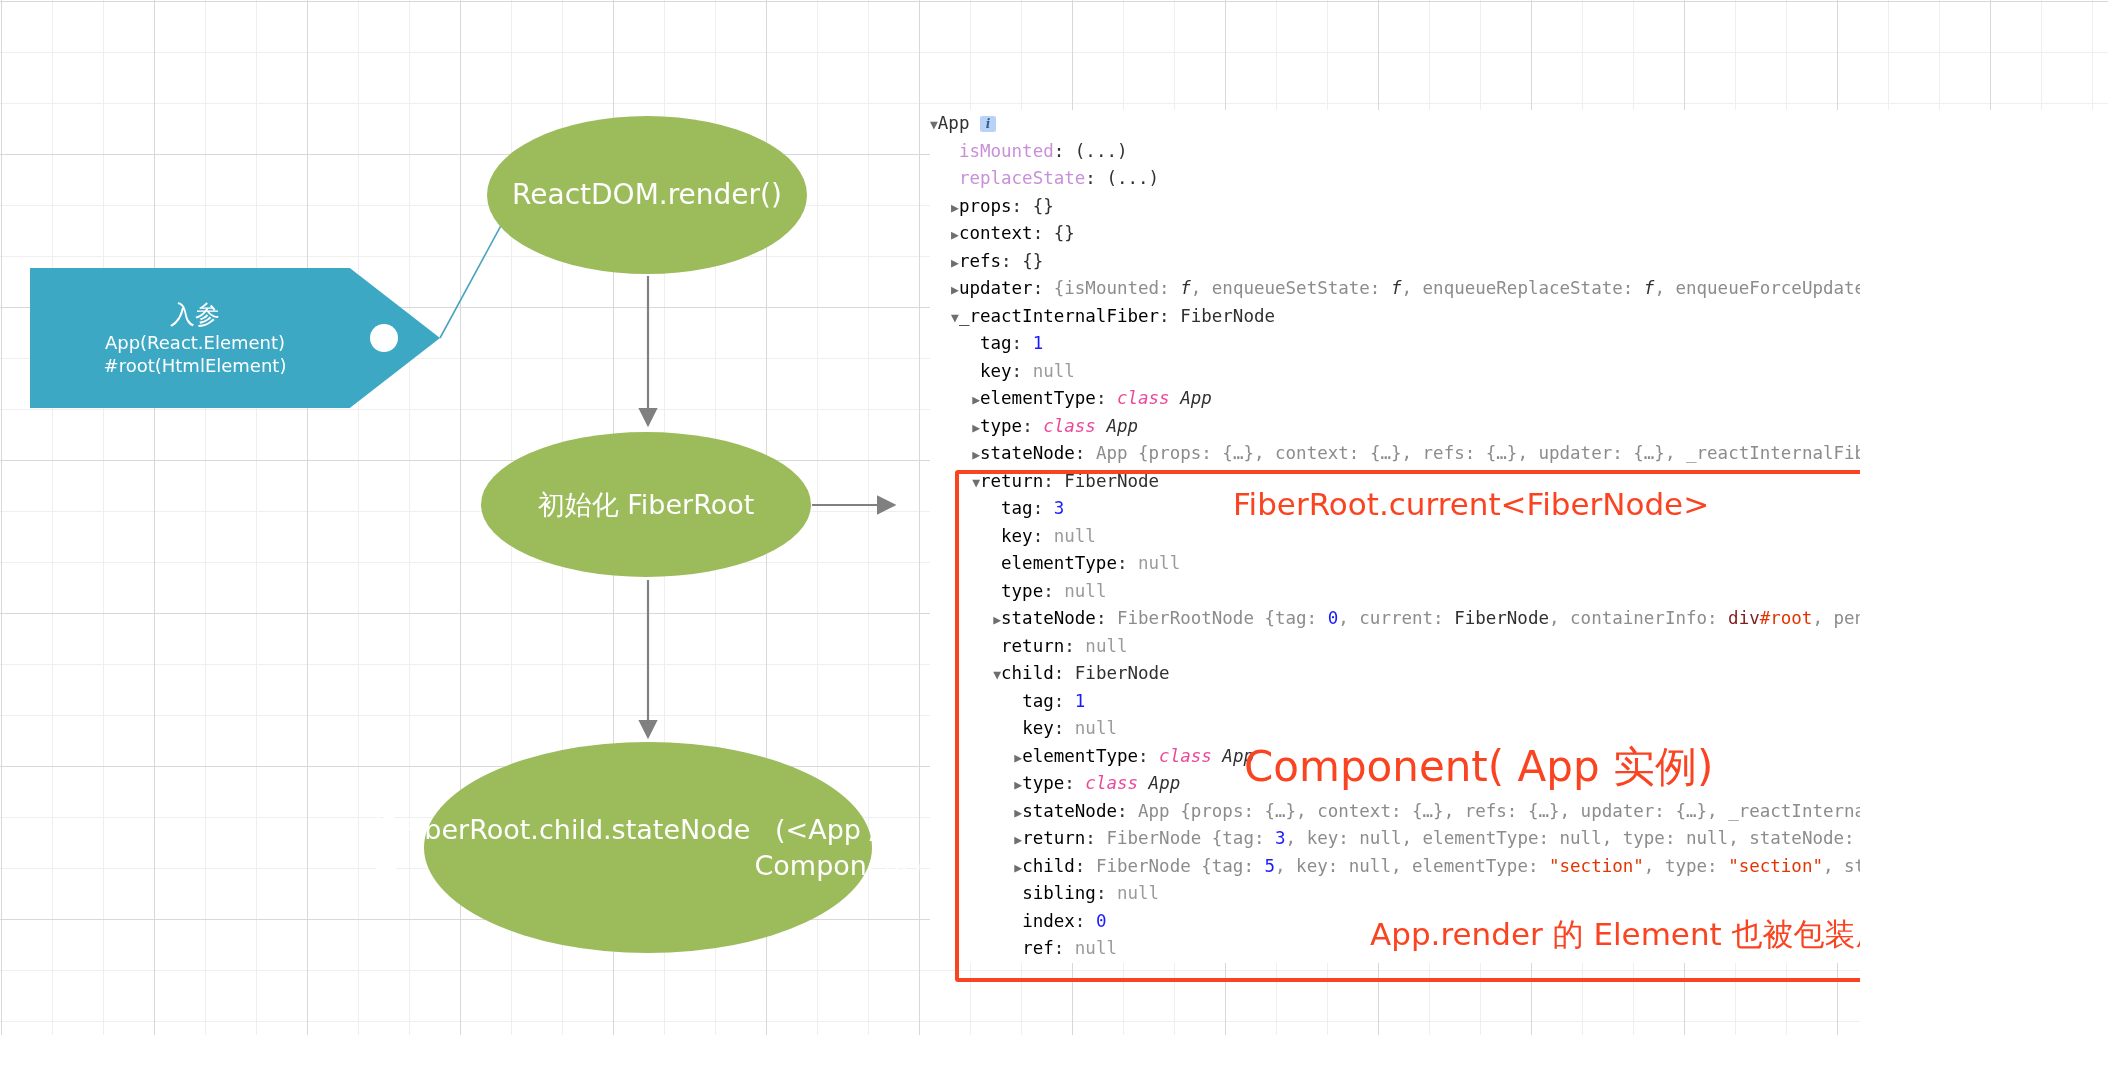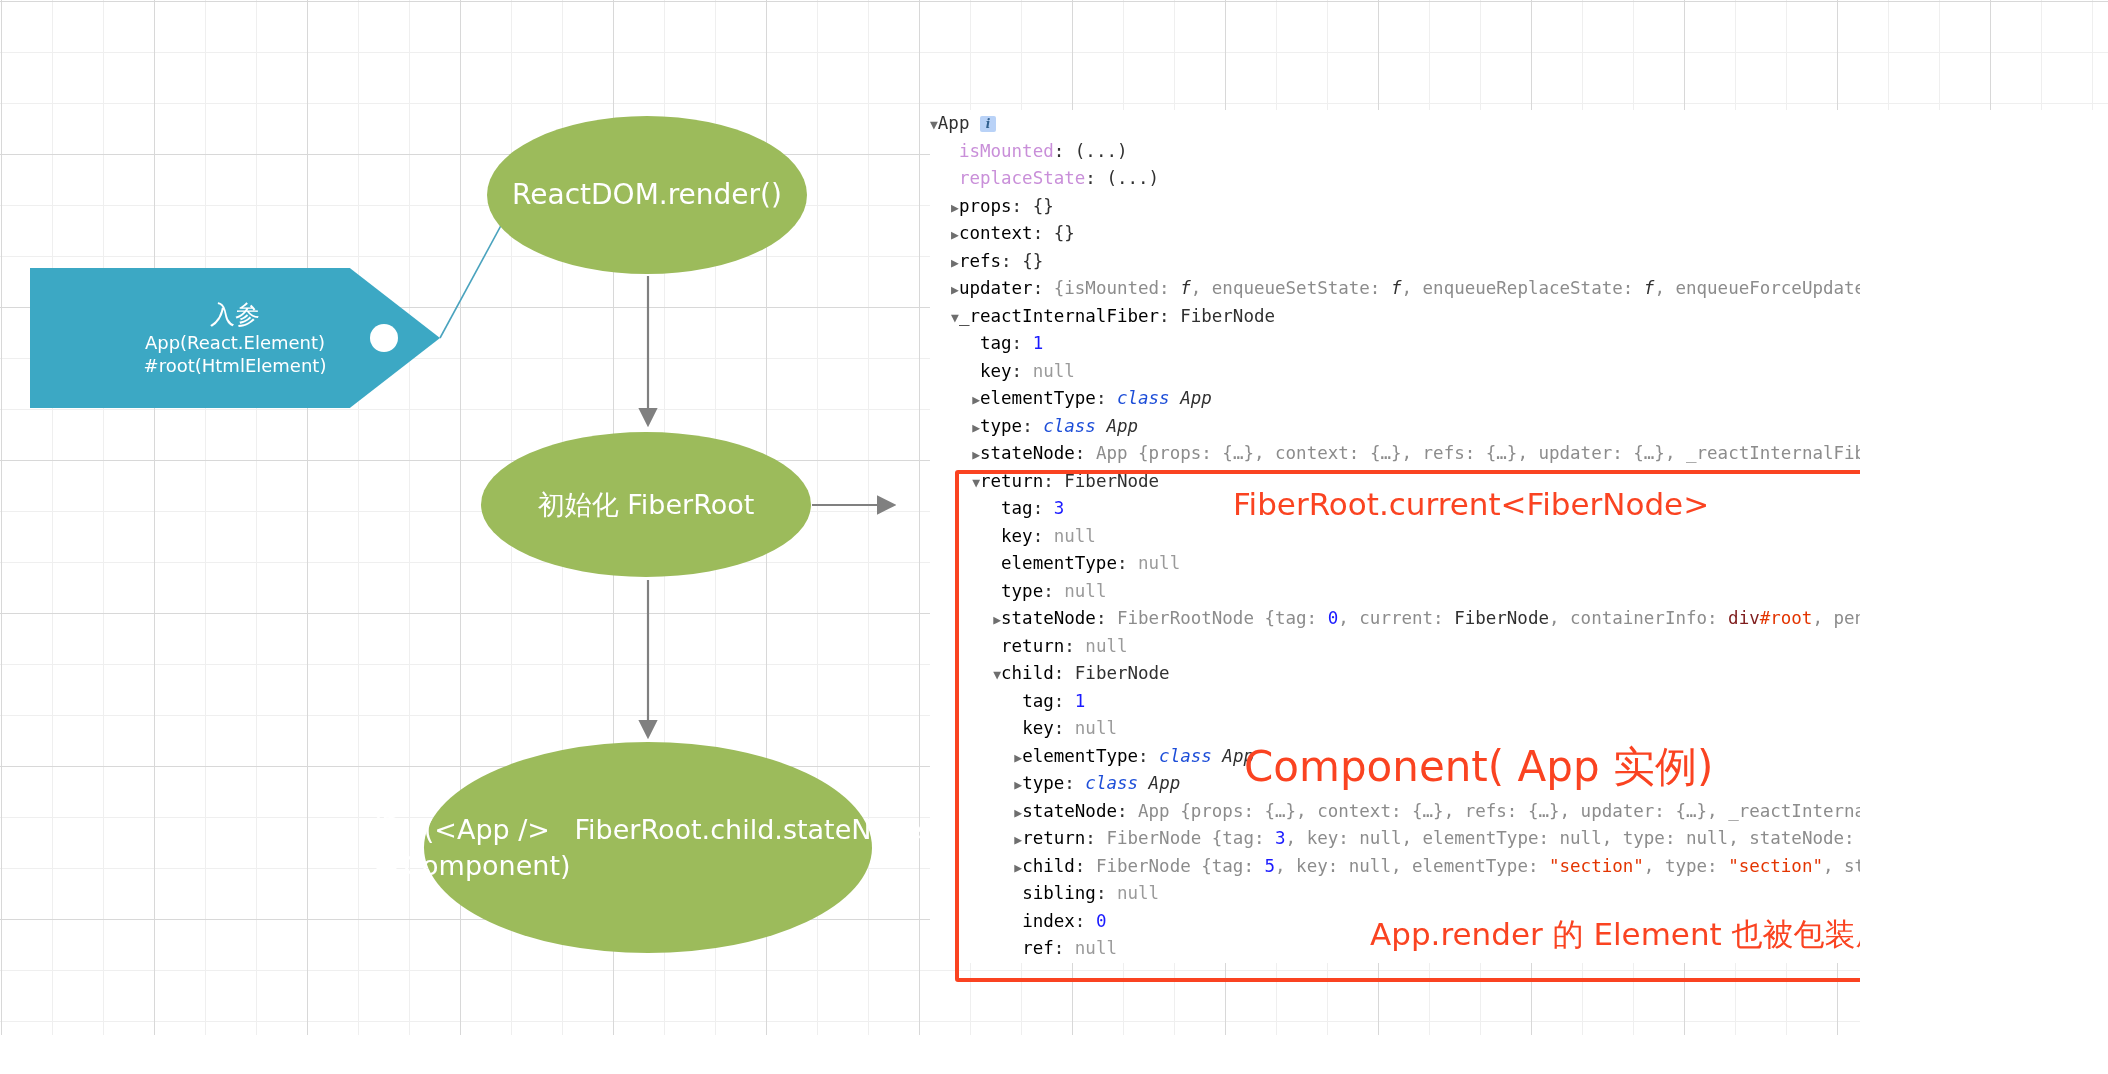--- a/index.html
+++ b/index.html
@@ -56,21 +56,20 @@
     position:absolute;
     left:0;top:0;width:330px;height:140px;
     display:flex;flex-direction:column;align-items:center;justify-content:center;
     color:#ffffff;
     font-family:"DejaVu Sans", sans-serif;
     font-size:27px;
     line-height:1.28;
     text-align:center;
     white-space:nowrap;
     pointer-events:none;
-    padding-left:40px;
   }
   .tag-text .l1{font-size:25px;}
   .tag-text .l2,.tag-text .l3{font-size:18px;}
 
   
   .ellipse{
     position:absolute;
     background:#9CBB5B;
     border-radius:50%;
     display:flex;align-items:center;justify-content:center;
@@ -112,21 +111,21 @@
     color:#303030;
     white-space:pre;
   }
   #console .row{height:27.5px;white-space:pre;}
   .k{color:#000000;}            
   .kp{color:#c98fd9;}           
   .plain{color:#303030;}        
   .num{color:#1a1aff;}          
   .nul{color:#9a9a9a;}          
   .str{color:#e33400;}          
-  .cls{color:#1d4ed8;font-style:italic;}  
+  .cls{color:#ec4899;font-style:italic;}  
   .idn{color:#303030;font-style:italic;}  
   .fn{color:#303030;font-style:italic;}   
   .prev{color:#8c8c8c;}         
   .prevb{color:#303030;}        
   .dom{color:#7f1d1d;}
   .domid{color:#e33400;}
   .arrow-tri{color:#6e6e6e;font-size:13px;}
   .info-badge{
     display:inline-block;
     width:16px;height:16px;
@@ -210,22 +209,22 @@
     <span>初始化 FiberRoot</span>
   </div>
 
   <div class="ellipse" id="ellipse-render">
     <span>ReactDOM.render()</span>
   </div>
 
   <div class="ellipse" id="ellipse-return">
     <div class="inner">
       <div class="r1">返回</div>
+      <div>FiberRoot.child.stateNode</div>
       <div>(&lt;App /&gt; Component)</div>
-      <div>FiberRoot.child.stateNode</div>
     </div>
   </div>
 
   <div id="console"><div class="row"><span class="plain"></span><span class="arrow-tri">▼</span><span class="plain">App</span> <span class="info-badge">i</span></div><div class="row"><span class="plain">  </span><span class="arrow-tri"> </span><span class="kp">isMounted</span><span class="plain">: </span><span class="plain">(...)</span></div><div class="row"><span class="plain">  </span><span class="arrow-tri"> </span><span class="kp">replaceState</span><span class="plain">: </span><span class="plain">(...)</span></div><div class="row"><span class="plain">  </span><span class="arrow-tri">▶</span><span class="k">props</span><span class="plain">: </span><span class="plain">{}</span></div><div class="row"><span class="plain">  </span><span class="arrow-tri">▶</span><span class="k">context</span><span class="plain">: </span><span class="plain">{}</span></div><div class="row"><span class="plain">  </span><span class="arrow-tri">▶</span><span class="k">refs</span><span class="plain">: </span><span class="plain">{}</span></div><div class="row"><span class="plain">  </span><span class="arrow-tri">▶</span><span class="k">updater</span><span class="plain">: </span><span class="prev">{</span><span class="prev">isMounted: </span><span class="fn">f</span><span class="prev">, </span><span class="prev">enqueueSetState: </span><span class="fn">f</span><span class="prev">, </span><span class="prev">enqueueReplaceState: </span><span class="fn">f</span><span class="prev">, </span><span class="prev">enqueueForceUpdate: </span><span class="fn">f</span><span class="prev">}</span></div><div class="row"><span class="plain">  </span><span class="arrow-tri">▼</span><span class="k">_reactInternalFiber</span><span class="plain">: </span><span class="plain">FiberNode</span></div><div class="row"><span class="plain">    </span><span class="arrow-tri"> </span><span class="k">tag</span><span class="plain">: </span><span class="num">1</span></div><div class="row"><span class="plain">    </span><span class="arrow-tri"> </span><span class="k">key</span><span class="plain">: </span><span class="nul">null</span></div><div class="row"><span class="plain">    </span><span class="arrow-tri">▶</span><span class="k">elementType</span><span class="plain">: </span><span class="cls">class</span> <span class="idn">App</span></div><div class="row"><span class="plain">    </span><span class="arrow-tri">▶</span><span class="k">type</span><span class="plain">: </span><span class="cls">class</span> <span class="idn">App</span></div><div class="row"><span class="plain">    </span><span class="arrow-tri">▶</span><span class="k">stateNode</span><span class="plain">: </span><span class="prev">App </span><span class="prev">{</span><span class="prev">props: </span><span class="prev">{…}</span><span class="prev">, </span><span class="prev">context: </span><span class="prev">{…}</span><span class="prev">, </span><span class="prev">refs: </span><span class="prev">{…}</span><span class="prev">, </span><span class="prev">updater: </span><span class="prev">{…}</span><span class="prev">, </span><span class="prev">_reactInternalFiber: </span><span class="prevb">FiberNode</span><span class="prev">, </span><span class="prev">…</span><span class="prev">}</span></div><div class="row"><span class="plain">    </span><span class="arrow-tri">▼</span><span class="k">return</span><span class="plain">: </span><span class="plain">FiberNode</span></div><div class="row"><span class="plain">      </span><span class="arrow-tri"> </span><span class="k">tag</span><span class="plain">: </span><span class="num">3</span></div><div class="row"><span class="plain">      </span><span class="arrow-tri"> </span><span class="k">key</span><span class="plain">: </span><span class="nul">null</span></div><div class="row"><span class="plain">      </span><span class="arrow-tri"> </span><span class="k">elementType</span><span class="plain">: </span><span class="nul">null</span></div><div class="row"><span class="plain">      </span><span class="arrow-tri"> </span><span class="k">type</span><span class="plain">: </span><span class="nul">null</span></div><div class="row"><span class="plain">      </span><span class="arrow-tri">▶</span><span class="k">stateNode</span><span class="plain">: </span><span class="prev">FiberRootNode </span><span class="prev">{</span><span class="prev">tag: </span><span class="num">0</span><span class="prev">, </span><span class="prev">current: </span><span class="prevb">FiberNode</span><span class="prev">, </span><span class="prev">containerInfo: </span><span class="dom">div</span><span class="domid">#root</span><span class="prev">, </span><span class="prev">pendingChildren: </span><span class="prev">null</span><span class="prev">, </span><span class="prev">pingCache: </span></div><div class="row"><span class="plain">      </span><span class="arrow-tri"> </span><span class="k">return</span><span class="plain">: </span><span class="nul">null</span></div><div class="row"><span class="plain">      </span><span class="arrow-tri">▼</span><span class="k">child</span><span class="plain">: </span><span class="plain">FiberNode</span></div><div class="row"><span class="plain">        </span><span class="arrow-tri"> </span><span class="k">tag</span><span class="plain">: </span><span class="num">1</span></div><div class="row"><span class="plain">        </span><span class="arrow-tri"> </span><span class="k">key</span><span class="plain">: </span><span class="nul">null</span></div><div class="row"><span class="plain">        </span><span class="arrow-tri">▶</span><span class="k">elementType</span><span class="plain">: </span><span class="cls">class</span> <span class="idn">App</span></div><div class="row"><span class="plain">        </span><span class="arrow-tri">▶</span><span class="k">type</span><span class="plain">: </span><span class="cls">class</span> <span class="idn">App</span></div><div class="row"><span class="plain">        </span><span class="arrow-tri">▶</span><span class="k">stateNode</span><span class="plain">: </span><span class="prev">App </span><span class="prev">{</span><span class="prev">props: </span><span class="prev">{…}</span><span class="prev">, </span><span class="prev">context: </span><span class="prev">{…}</span><span class="prev">, </span><span class="prev">refs: </span><span class="prev">{…}</span><span class="prev">, </span><span class="prev">updater: </span><span class="prev">{…}</span><span class="prev">, </span><span class="prev">_reactInternalFiber: </span><span class="prevb">FiberNode</span><span class="prev">, </span><span class="prev">…</span><span class="prev">}</span></div><div class="row"><span class="plain">        </span><span class="arrow-tri">▶</span><span class="k">return</span><span class="plain">: </span><span class="prev">FiberNode </span><span class="prev">{</span><span class="prev">tag: </span><span class="num">3</span><span class="prev">, </span><span class="prev">key: </span><span class="prev">null</span><span class="prev">, </span><span class="prev">elementType: </span><span class="prev">null</span><span class="prev">, </span><span class="prev">type: </span><span class="prev">null</span><span class="prev">, </span><span class="prev">stateNode: </span><span class="prevb">FiberRootNode</span><span class="prev">, </span><span class="prev">…</span><span class="prev">}</span></div><div class="row"><span class="plain">        </span><span class="arrow-tri">▶</span><span class="k">child</span><span class="plain">: </span><span class="prev">FiberNode </span><span class="prev">{</span><span class="prev">tag: </span><span class="num">5</span><span class="prev">, </span><span class="prev">key: </span><span class="prev">null</span><span class="prev">, </span><span class="prev">elementType: </span><span class="str">"section"</span><span class="prev">, </span><span class="prev">type: </span><span class="str">"section"</span><span class="prev">, </span><span class="prev">stateNode: </span><span class="dom">section</span><span class="prev">, </span><span class="prev">…</span><span class="prev">}</span></div><div class="row"><span class="plain">        </span><span class="arrow-tri"> </span><span class="k">sibling</span><span class="plain">: </span><span class="nul">null</span></div><div class="row"><span class="plain">        </span><span class="arrow-tri"> </span><span class="k">index</span><span class="plain">: </span><span class="num">0</span></div><div class="row"><span class="plain">        </span><span class="arrow-tri"> </span><span class="k">ref</span><span class="plain">: </span><span class="nul">null</span></div></div>
 
   <div id="red-box"></div>
 
   <div class="annot" id="annot-1">FiberRoot.current&lt;FiberNode&gt;</div>
   <div class="annot" id="annot-2">Component( App 实例)</div>
   <div class="annot" id="annot-3">App.render 的 Element 也被包装成 FiberNode</div>

